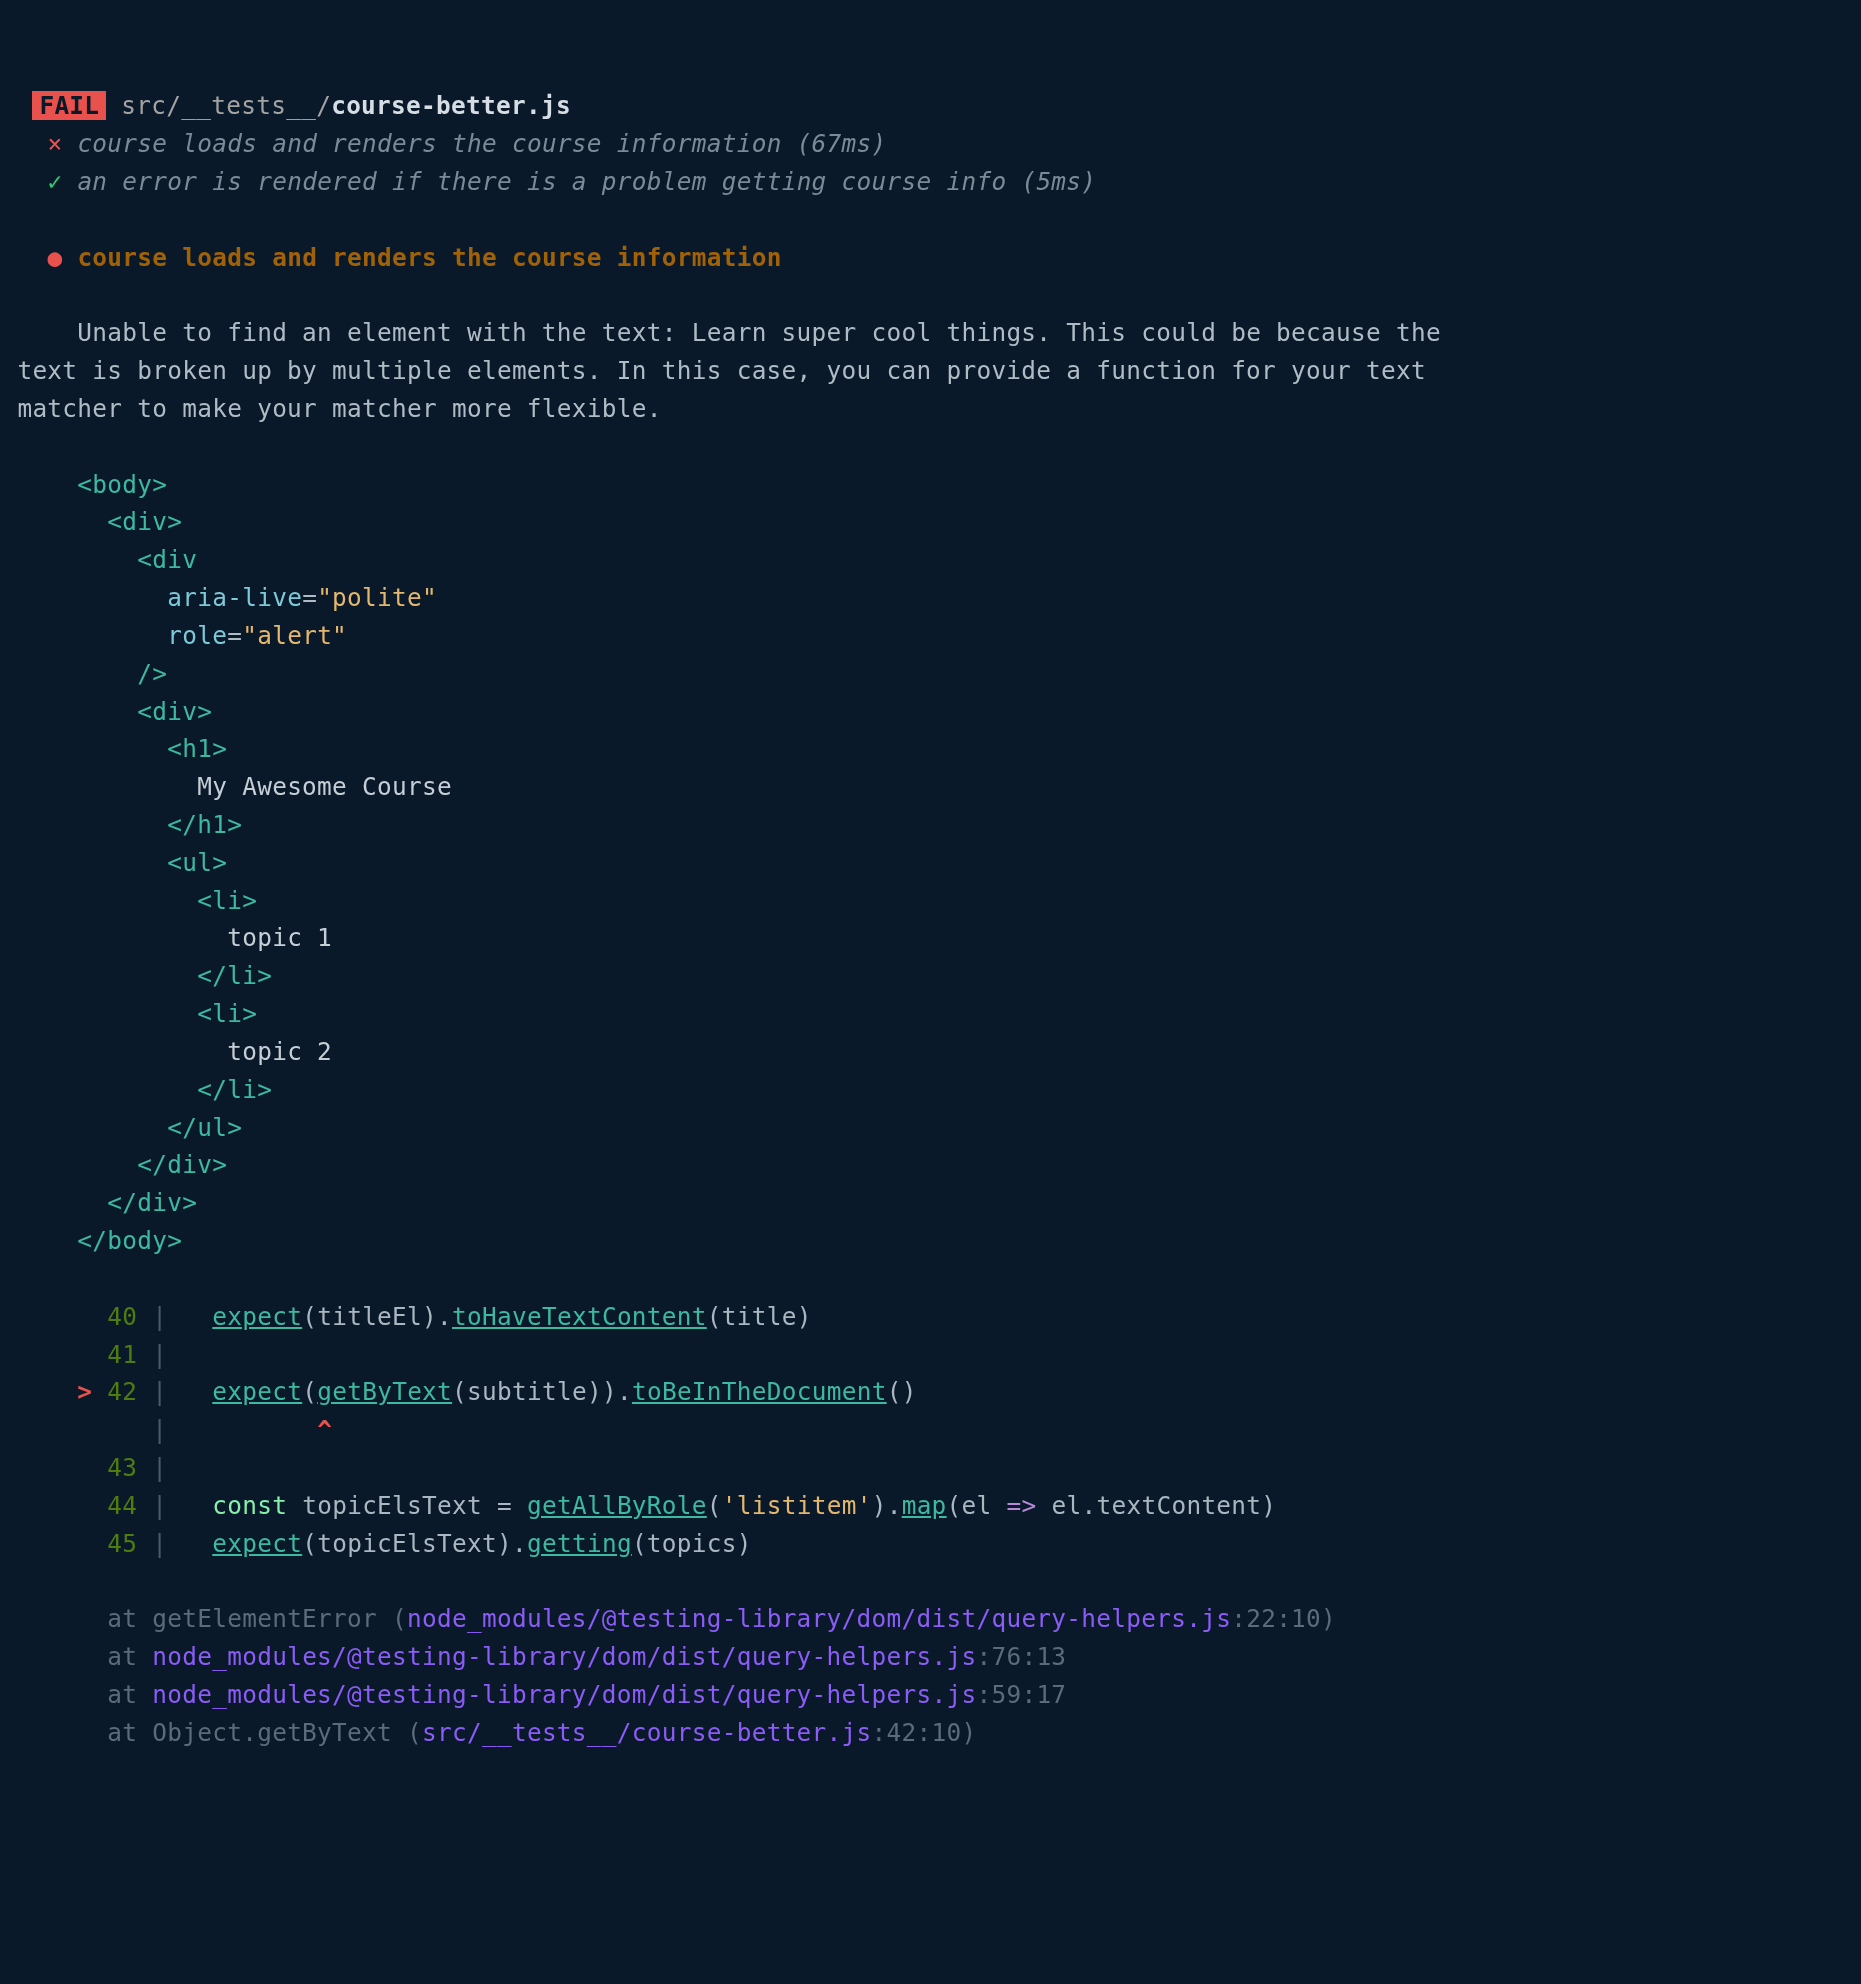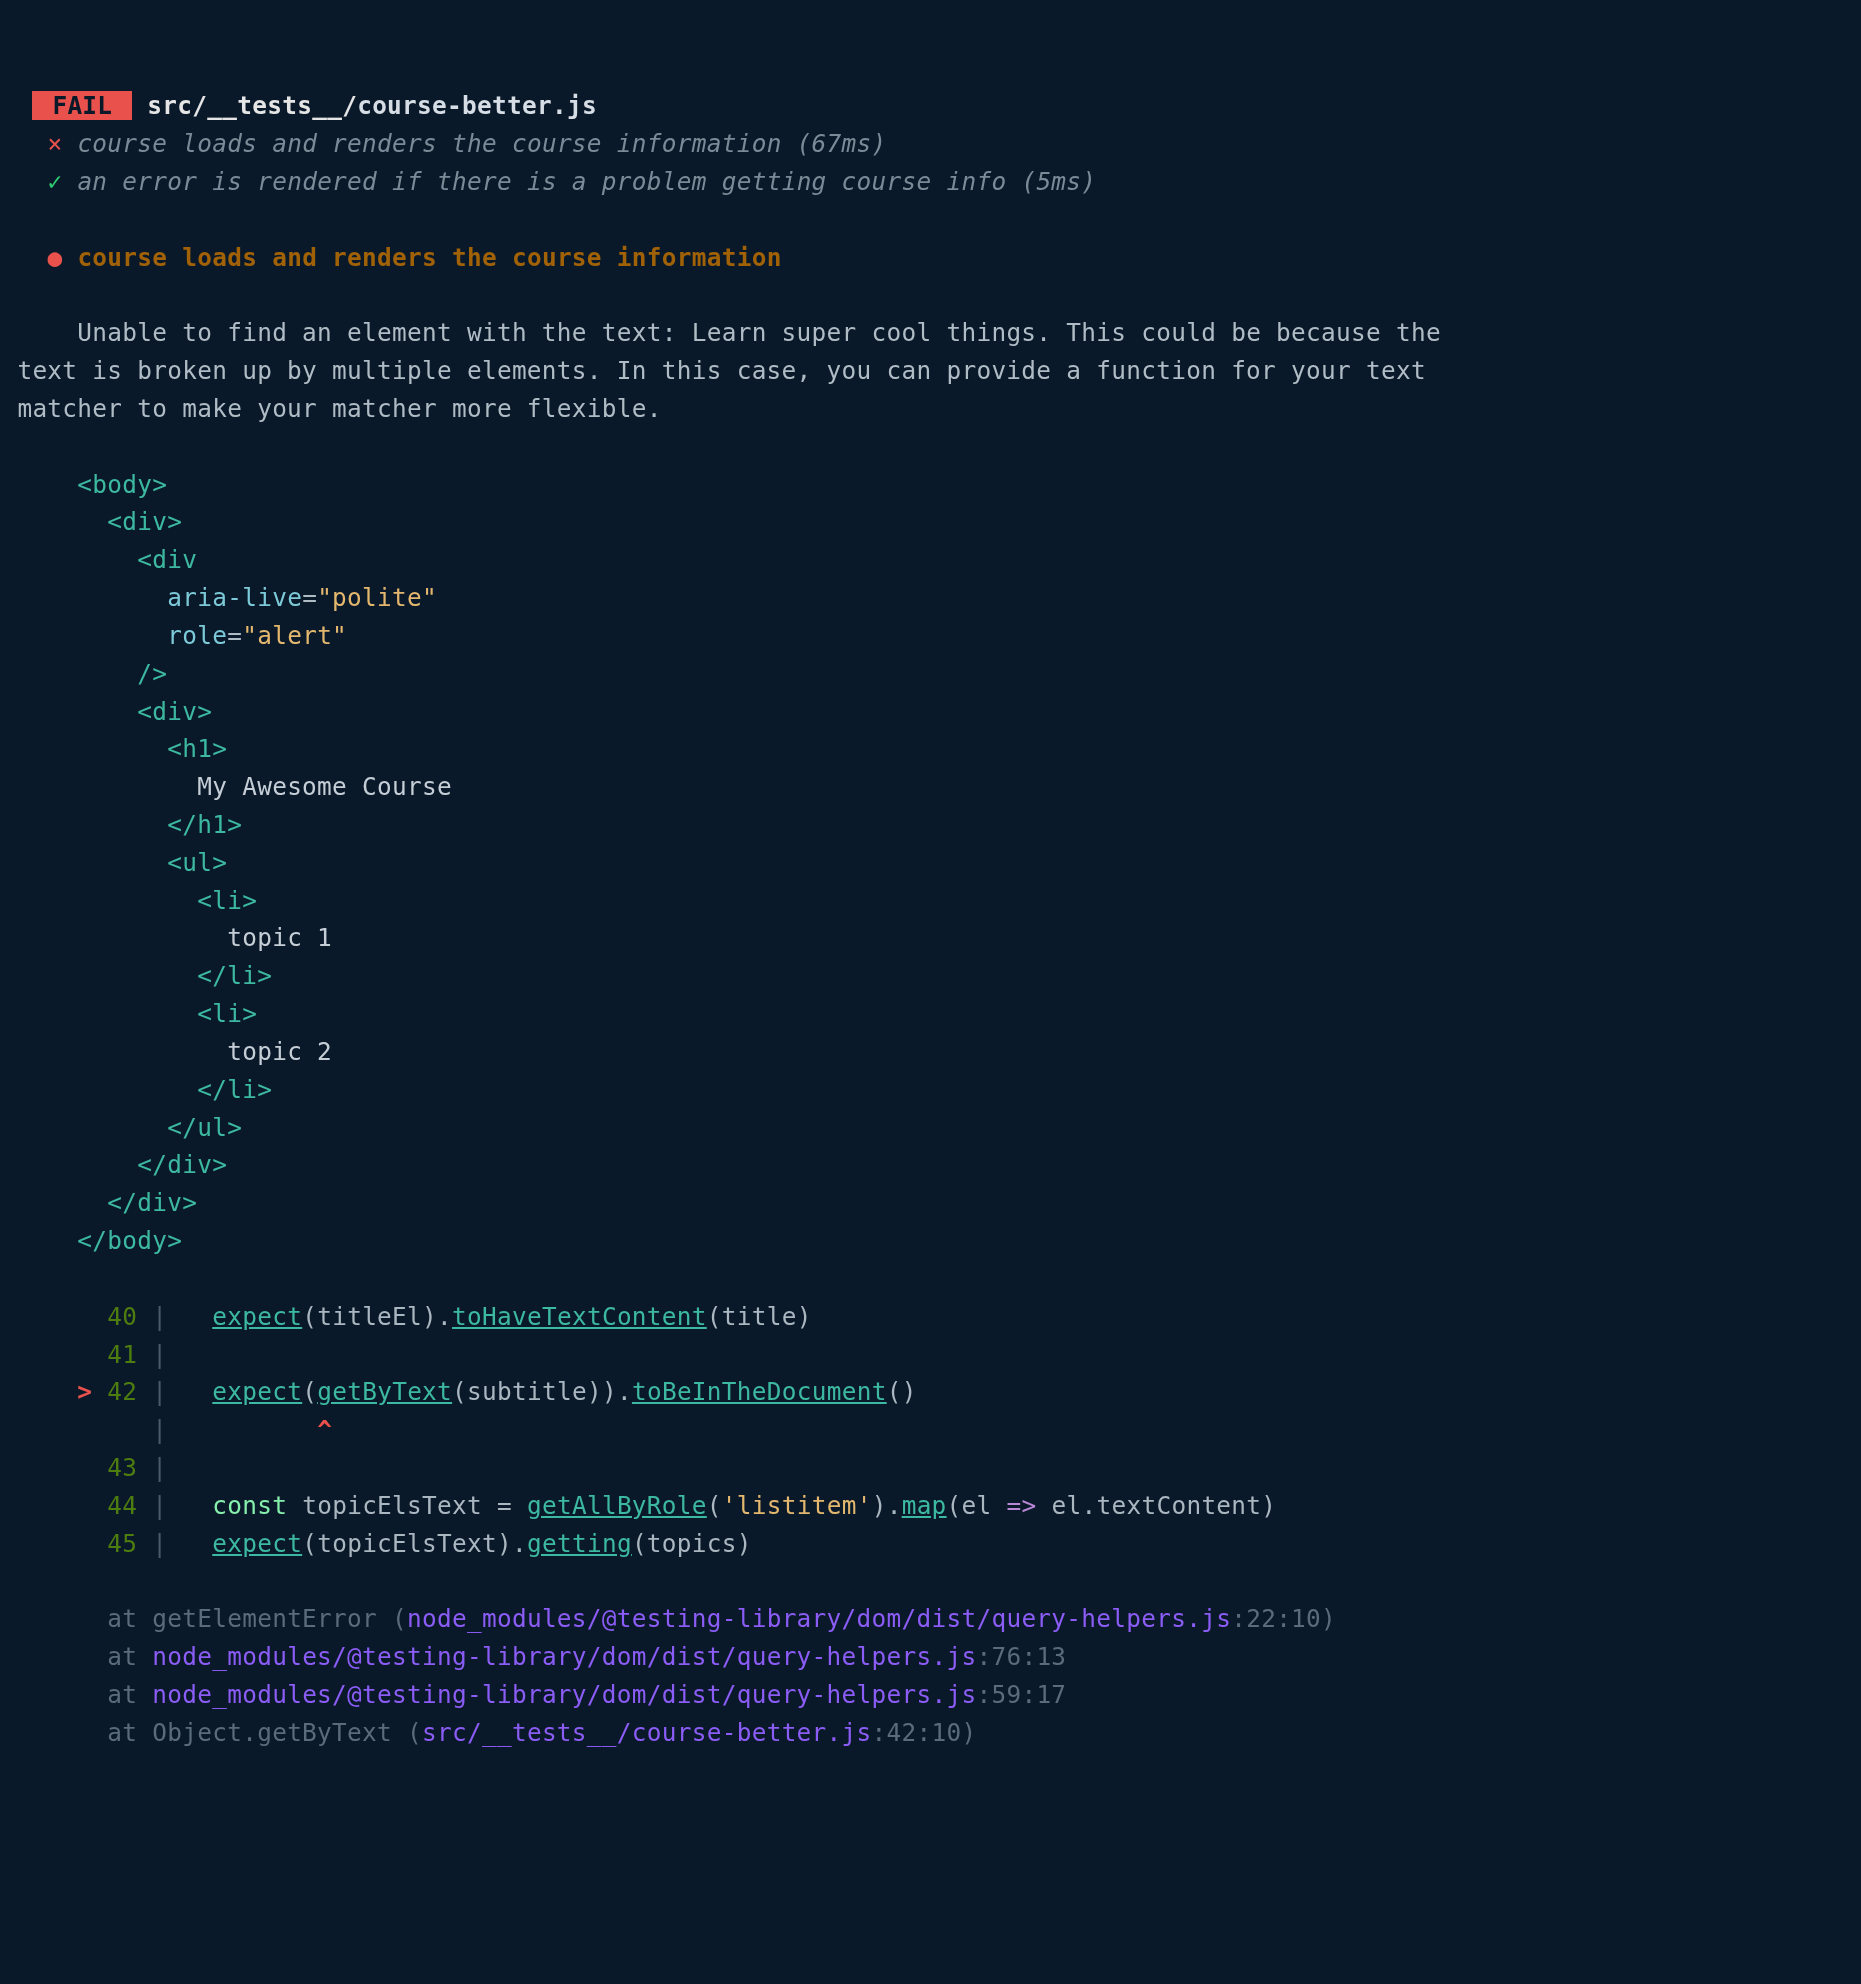--- a/index.html
+++ b/index.html
@@ -11,23 +11,23 @@
     line-height: 1.55;
     padding: 11.6px 17.4px;
     white-space: pre;
     letter-spacing: 0.3px;
     width: 1861px;
   }
   .fail-badge {
     background: #e8514c;
     color: #0a1929;
     font-weight: bold;
-    padding: 0 20px;
+    padding: 0 7px;
   }
-  .path-dim { color: #e5e5e5; font-weight: bold; }
+  .path-dim { color: #a3a3a3; }
   .path-bright { color: #d6dde4; font-weight: 600; margin-top: 16px; }
   .x-mark { color: #e8514c; }
   .check-mark { color: #2ecc71; }
   .dim-text { color: #7a8a96; font-style: italic; }
   .bullet { color: #e8514c; }
   .fail-title { color: #a16207; font-weight: 600; }
   .body-text { color: #b0bcc5; }
   .tag { color: #3cb9a0; }
   .attr-name { color: #7cc9d8; }
   .attr-eq { color: #b0bcc5; }

